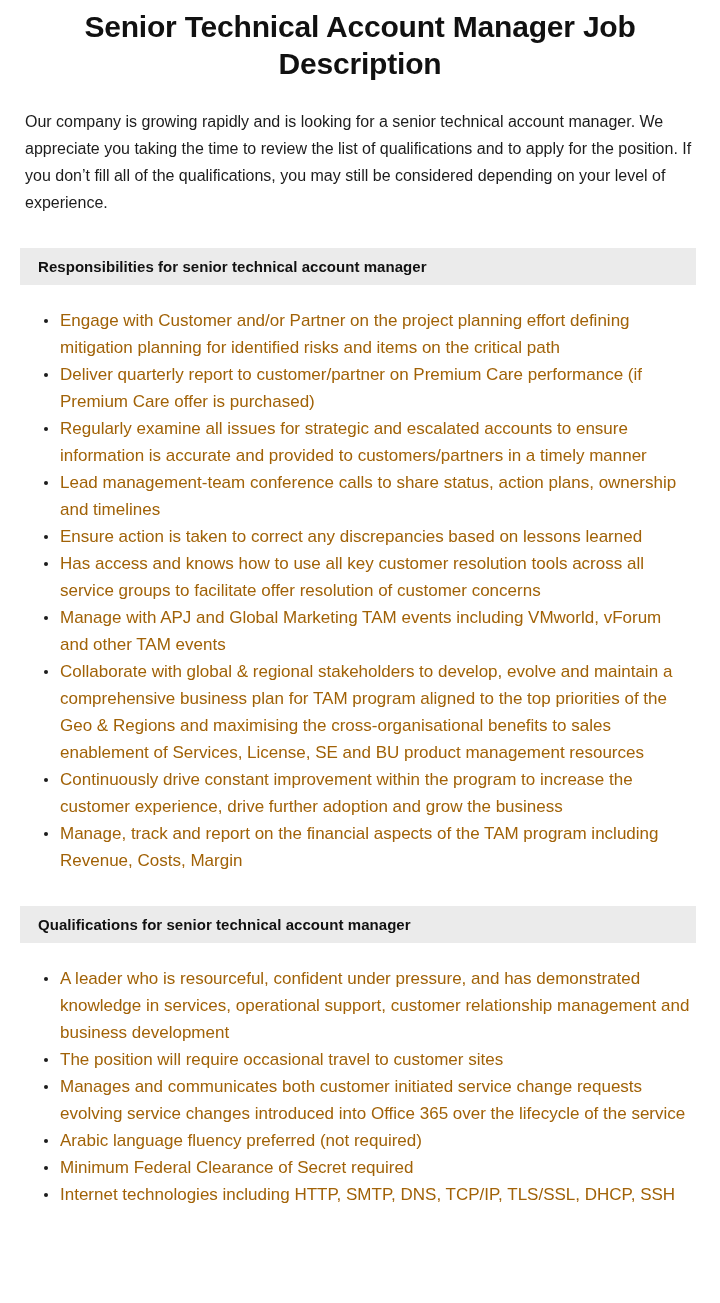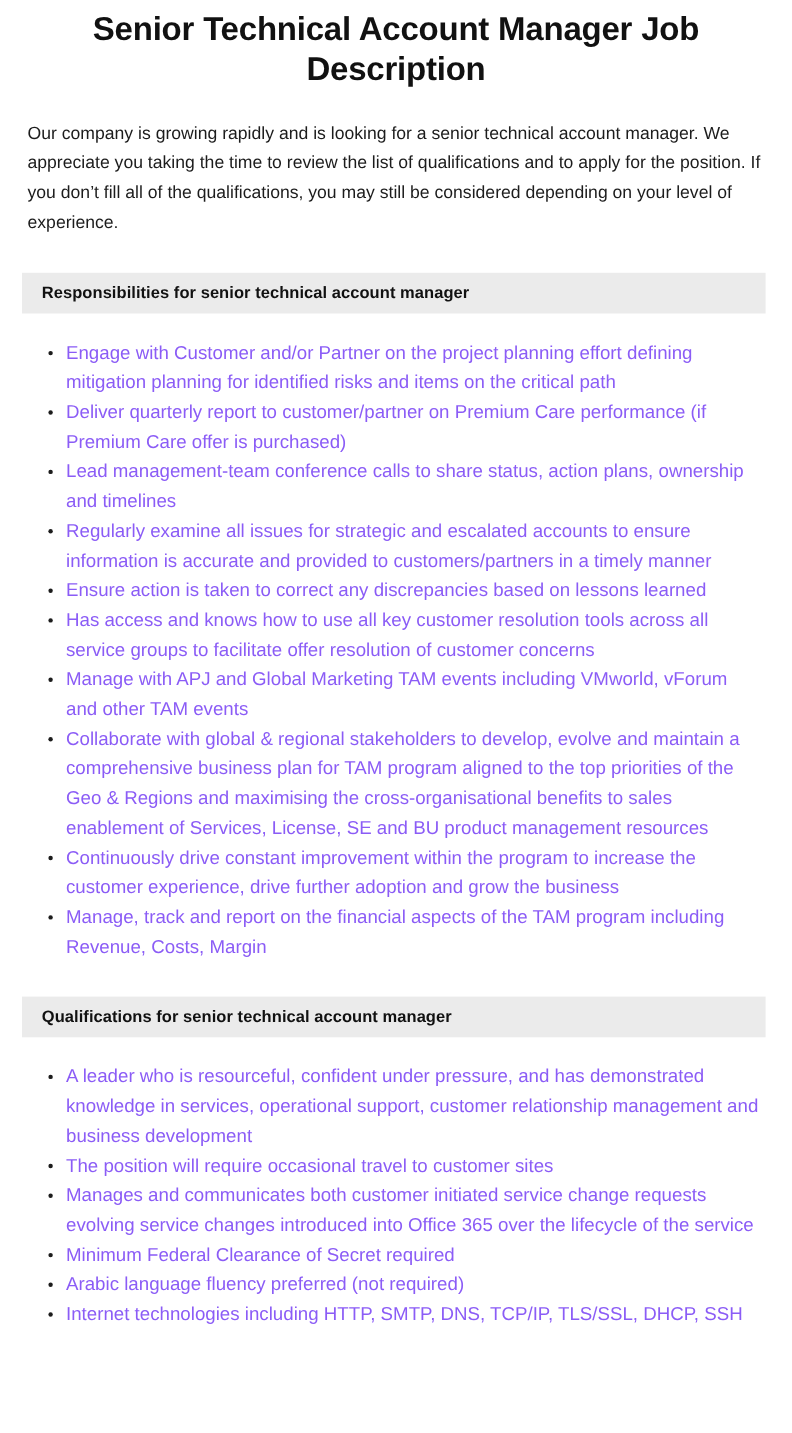--- a/index.html
+++ b/index.html
@@ -69,21 +69,21 @@
   .bullet-list {
     list-style: none;
     margin: 0;
     padding: 22px 28px 0 44px;
   }
   .bullet-item {
     position: relative;
     padding-left: 16px;
     font-size: 17px;
     line-height: 27px;
-    color: #8b5cf6;
+    color: #a16207;
   }
   .bullet-item::before {
     content: "";
     position: absolute;
     left: 0;
     top: 12px;
     width: 4px;
     height: 4px;
     border-radius: 50%;
     background: #1c1c1c;
@@ -105,39 +105,39 @@
 
   <p class="intro">Our company is growing rapidly and is looking for a senior technical account manager. We appreciate you taking the time to review the list of qualifications and to apply for the position. If you don’t fill all of the qualifications, you may still be considered depending on your level of experience.</p>
 
   <section class="section section-responsibilities">
     <div class="section-header">
       <span class="section-header-text">Responsibilities for senior technical account manager</span>
     </div>
     <ul class="bullet-list">
         <li class="bullet-item">Engage with Customer and/or Partner on the project planning effort defining mitigation planning for identified risks and items on the critical path</li>
         <li class="bullet-item">Deliver quarterly report to customer/partner on Premium Care performance (if Premium Care offer is purchased)</li>
+        <li class="bullet-item">Regularly examine all issues for strategic and escalated accounts to ensure information is accurate and provided to customers/partners in a timely manner</li>
         <li class="bullet-item">Lead management-team conference calls to share status, action plans, ownership and timelines</li>
-        <li class="bullet-item">Regularly examine all issues for strategic and escalated accounts to ensure information is accurate and provided to customers/partners in a timely manner</li>
         <li class="bullet-item">Ensure action is taken to correct any discrepancies based on lessons learned</li>
         <li class="bullet-item">Has access and knows how to use all key customer resolution tools across all service groups to facilitate offer resolution of customer concerns</li>
         <li class="bullet-item">Manage with APJ and Global Marketing TAM events including VMworld, vForum and other TAM events</li>
         <li class="bullet-item">Collaborate with global &amp; regional stakeholders to develop, evolve and maintain a comprehensive business plan for TAM program aligned to the top priorities of the Geo &amp; Regions and maximising the cross-organisational benefits to sales enablement of Services, License, SE and BU product management resources</li>
         <li class="bullet-item">Continuously drive constant improvement within the program to increase the customer experience, drive further adoption and grow the business</li>
         <li class="bullet-item">Manage, track and report on the financial aspects of the TAM program including Revenue, Costs, Margin</li>
       </ul>
   </section>
 
   <section class="section section-qualifications">
     <div class="section-header">
       <span class="section-header-text">Qualifications for senior technical account manager</span>
     </div>
     <ul class="bullet-list">
         <li class="bullet-item">A leader who is resourceful, confident under pressure, and has demonstrated knowledge in services, operational support, customer relationship management and business development</li>
         <li class="bullet-item">The position will require occasional travel to customer sites</li>
         <li class="bullet-item">Manages and communicates both customer initiated service change requests evolving service changes introduced into Office 365 over the lifecycle of the service</li>
+        <li class="bullet-item">Arabic language fluency preferred (not required)</li>
         <li class="bullet-item">Minimum Federal Clearance of Secret required</li>
-        <li class="bullet-item">Arabic language fluency preferred (not required)</li>
         <li class="bullet-item">Internet technologies including HTTP, SMTP, DNS, TCP/IP, TLS/SSL, DHCP, SSH</li>
       </ul>
   </section>
 
   <div class="spacer-bottom"></div>
 </div>
 
 </body></html>

